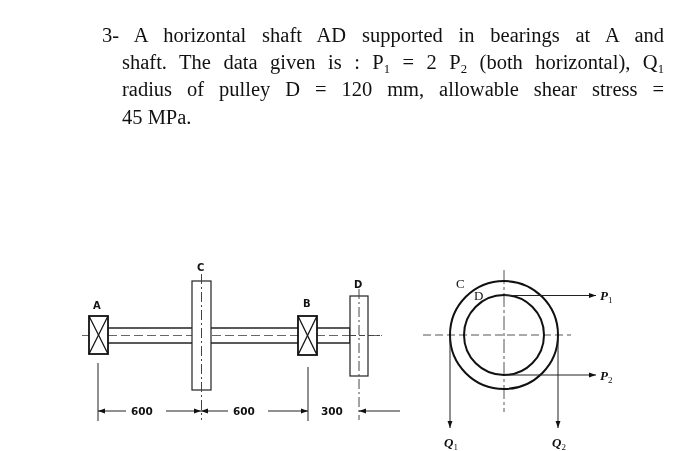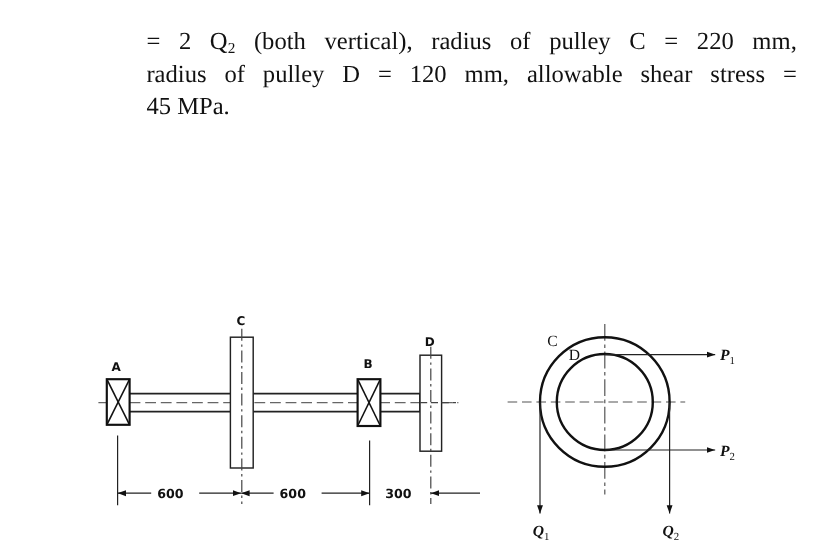--- a/index.html
+++ b/index.html
@@ -81,21 +81,22 @@
     .pulley-label {
       font-family: "Liberation Serif", "DejaVu Serif", serif;
       font-size: 13px;
       fill: #111;
     }
   </style>
 </head>
 <body>
 
 <div class="problem">
-  <span class="line indent"><span>= 2 Q</span><sub>2</sub><span> (both vertical), radius of pulley C = 220 mm,</span></span>
+  <span class="line"><span class="num">3-</span> <span>A horizontal shaft AD supported in bearings at A and</span></span>
+  <span class="line indent"><span>shaft. The data given is : P</span><sub>1</sub><span> = 2 P</span><sub>2</sub><span> (both horizontal), Q</span><sub>1</sub></span>
   <span class="line indent">radius of pulley D = 120 mm, allowable shear stress =</span>
   <span class="line indent last">45 MPa.</span>
 </div>
 
 <svg class="figure" width="700" height="451" viewBox="0 0 700 451" xmlns="http://www.w3.org/2000/svg">
   <defs>
     <marker id="arrowhead" viewBox="0 0 10 10" refX="10" refY="5" markerWidth="7" markerHeight="7" orient="auto-start-reverse">
       <path d="M0,1.5 L10,5 L0,8.5 Z" fill="#111"></path>
     </marker>
   </defs>

